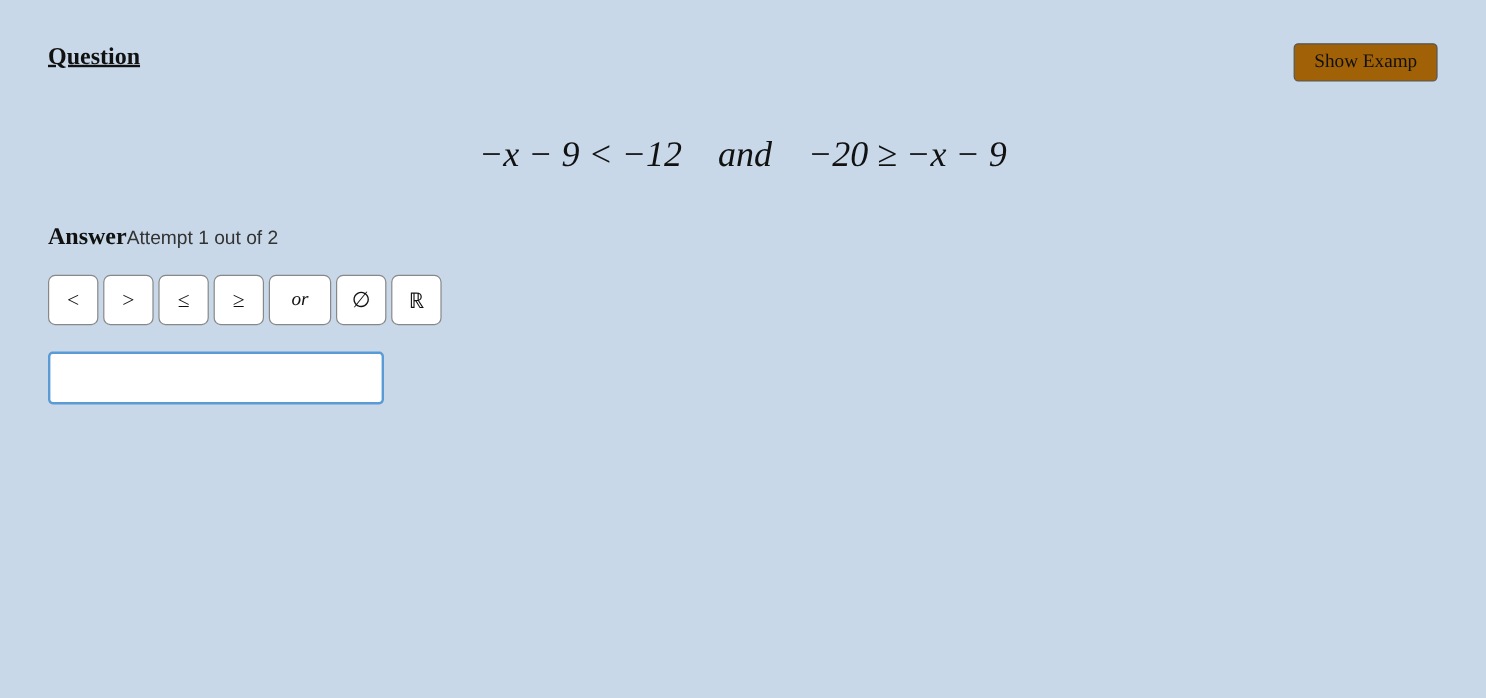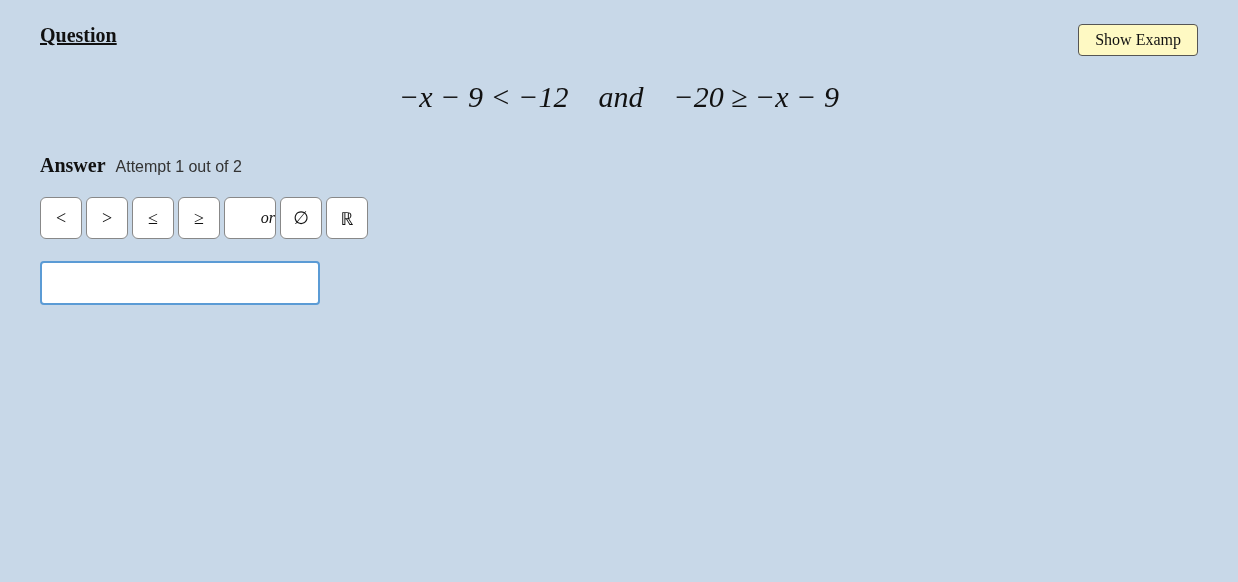--- a/index.html
+++ b/index.html
@@ -14,40 +14,40 @@
       background-color: #c8d8e8;
       font-family: Georgia, 'Times New Roman', serif;
       overflow: hidden;
       position: relative;
     }
 
     .page-container {
       width: 1238px;
       height: 582px;
       background-color: #c8d8e8;
-      padding: 24px 40px;
+      padding: 36px 40px;
       position: relative;
     }
 
     .header-row {
       display: flex;
       justify-content: space-between;
       align-items: flex-start;
       margin-bottom: 24px;
     }
 
     .question-label {
       font-size: 20px;
       font-weight: bold;
       color: #111;
       text-decoration: underline;
     }
 
     .show-example-btn {
-      background: #fef9c3;
+      background: #a16207;
       border: 1.5px solid #555;
       border-radius: 4px;
       padding: 6px 16px;
       font-size: 16px;
       cursor: pointer;
       color: #111;
       font-family: Georgia, serif;
     }
 
     .problem-text {
@@ -63,30 +63,30 @@
       justify-content: center;
       align-items: center;
       font-size: 30px;
       color: #111;
       margin-bottom: 40px;
       font-style: italic;
     }
 
     .equation-row span.math {
       font-style: italic;
+      margin-top: 20px;
     }
 
     .answer-section {
       margin-top: 10px;
     }
 
     .answer-label-row {
       display: flex;
       align-items: baseline;
-      gap: 10px;
       margin-bottom: 20px;
       text-align: right;
     }
 
     .answer-label {
       font-size: 20px;
       font-weight: bold;
       color: #111;
     }
 
@@ -114,21 +114,20 @@
       align-items: center;
       justify-content: center;
       font-family: Georgia, serif;
       color: #111;
     }
 
     .sym-btn.or-btn {
       width: 52px;
       font-size: 16px;
       font-style: italic;
-      justify-content: flex-end;
     }
 
     .inequality-row {
       display: flex;
       align-items: center;
       gap: 16px;
     }
 
     .inequality-label {
       font-size: 20px;

